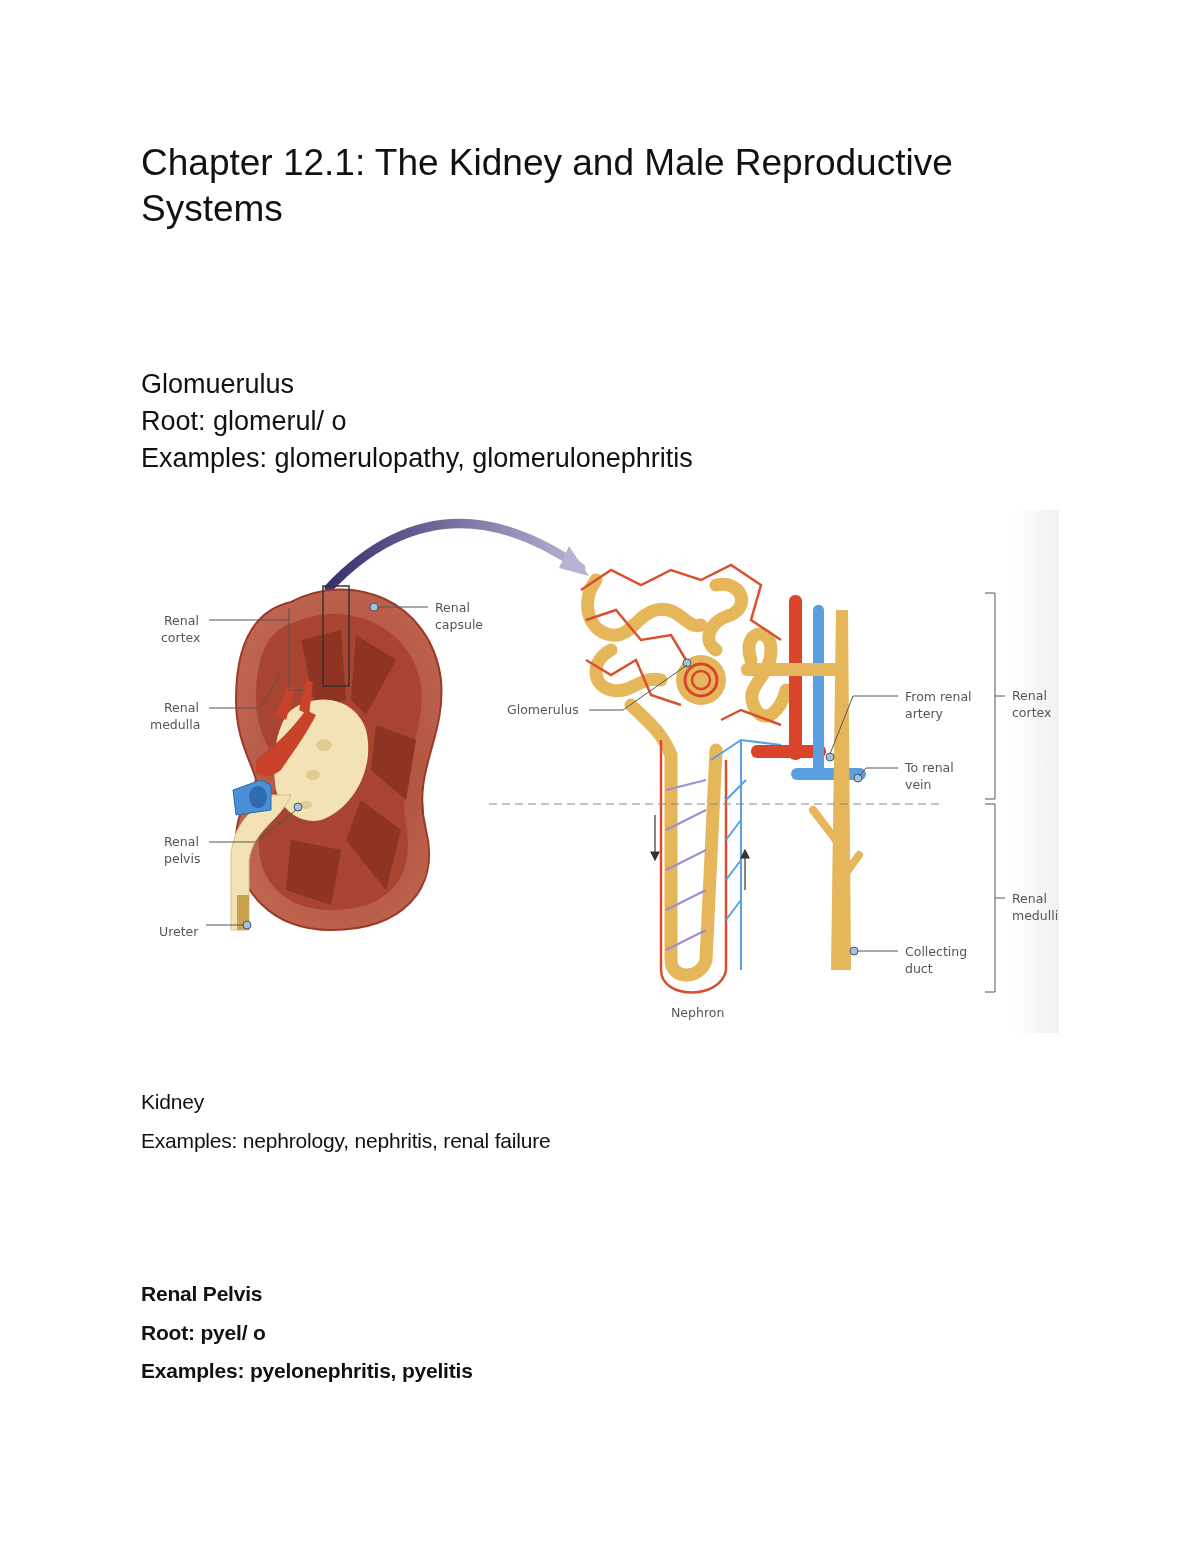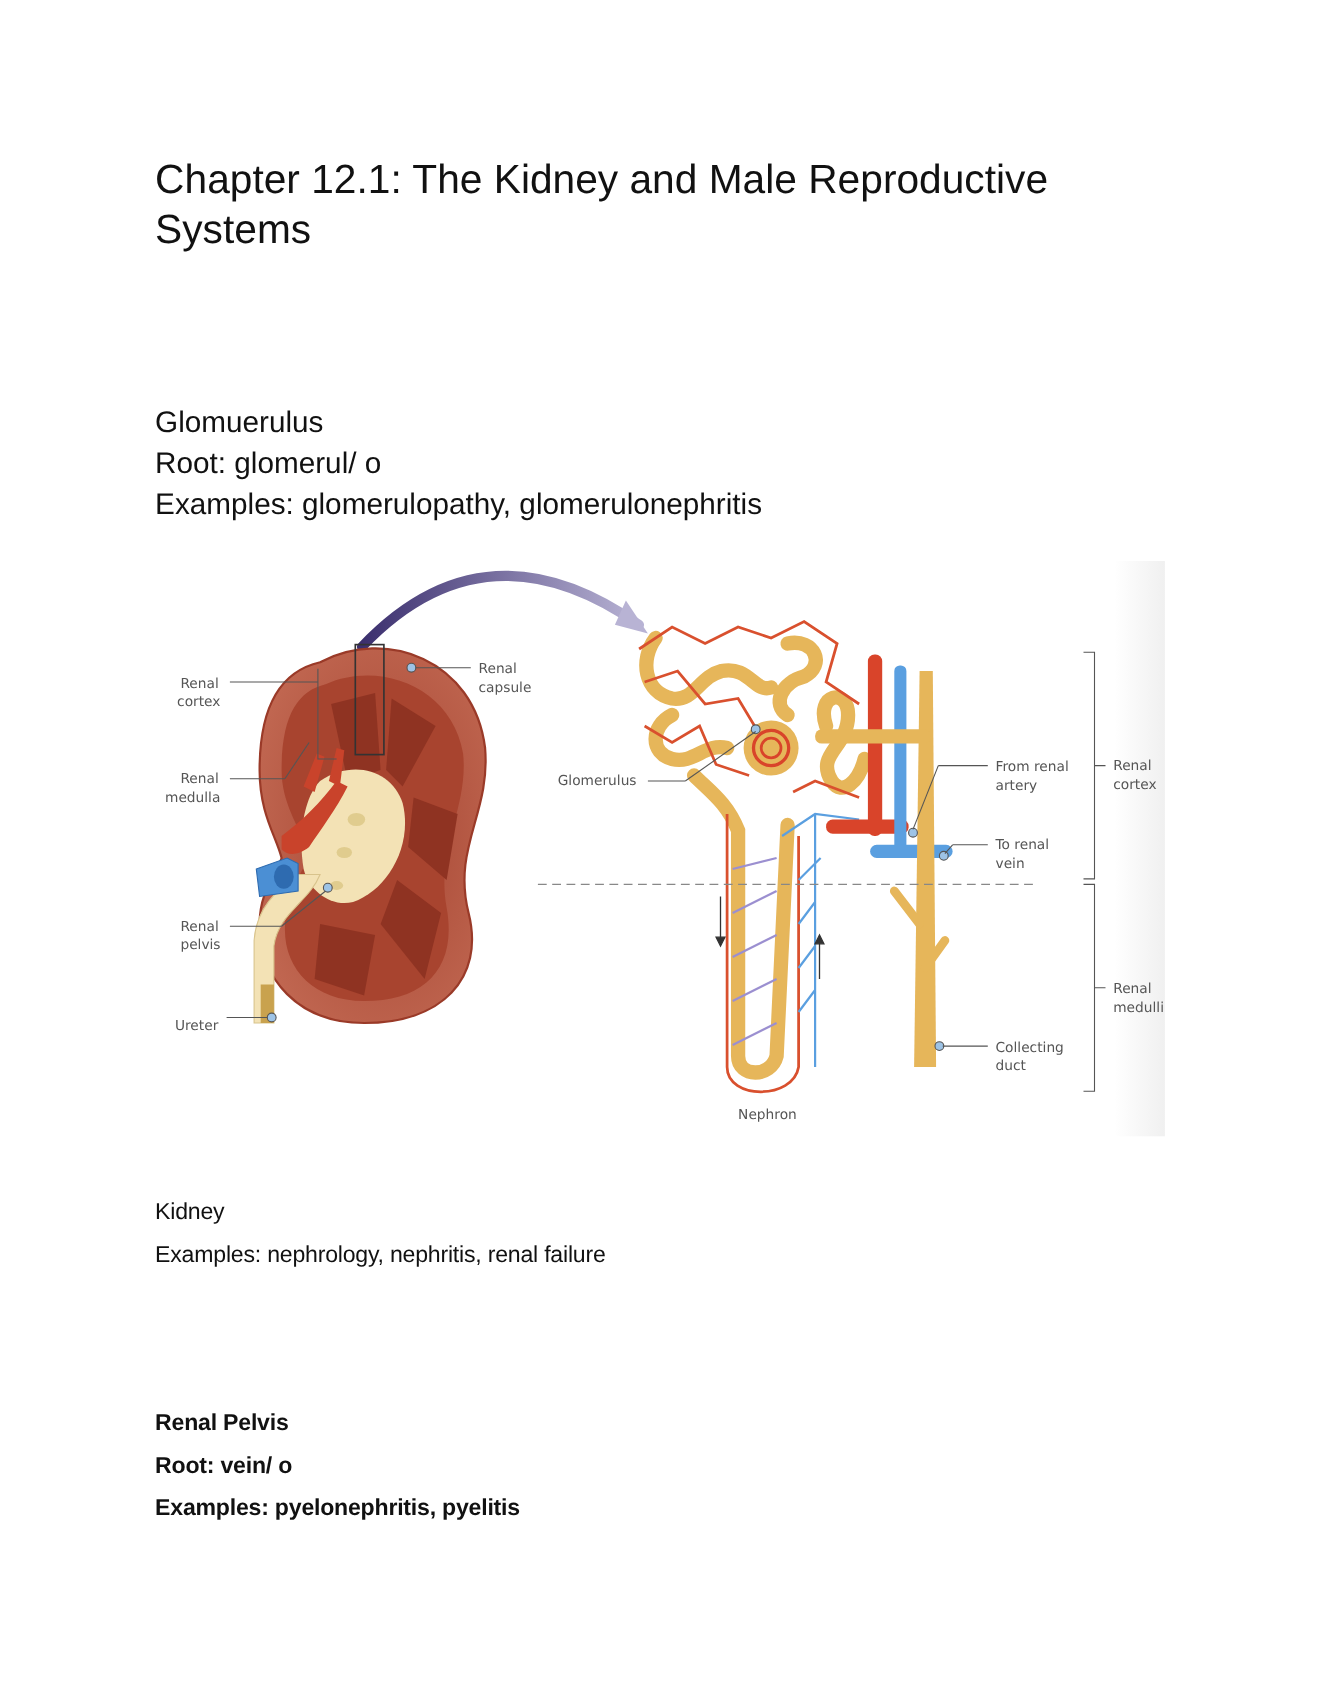--- a/index.html
+++ b/index.html
@@ -195,15 +195,15 @@
   </svg>
 </div>
 
 <div class="calibri-block" style="top:1083px;">
   <span class="line">Kidney</span>
   <span class="line">Examples: nephrology, nephritis, renal failure</span>
 </div>
 
 <div class="calibri-block" style="top:1275px;font-weight:bold;">
   <span class="line">Renal Pelvis</span>
-  <span class="line">Root: vein/ o</span>
+  <span class="line">Root: pyel/ o</span>
   <span class="line">Examples: pyelonephritis, pyelitis</span>
 </div>
 
 </body></html>

